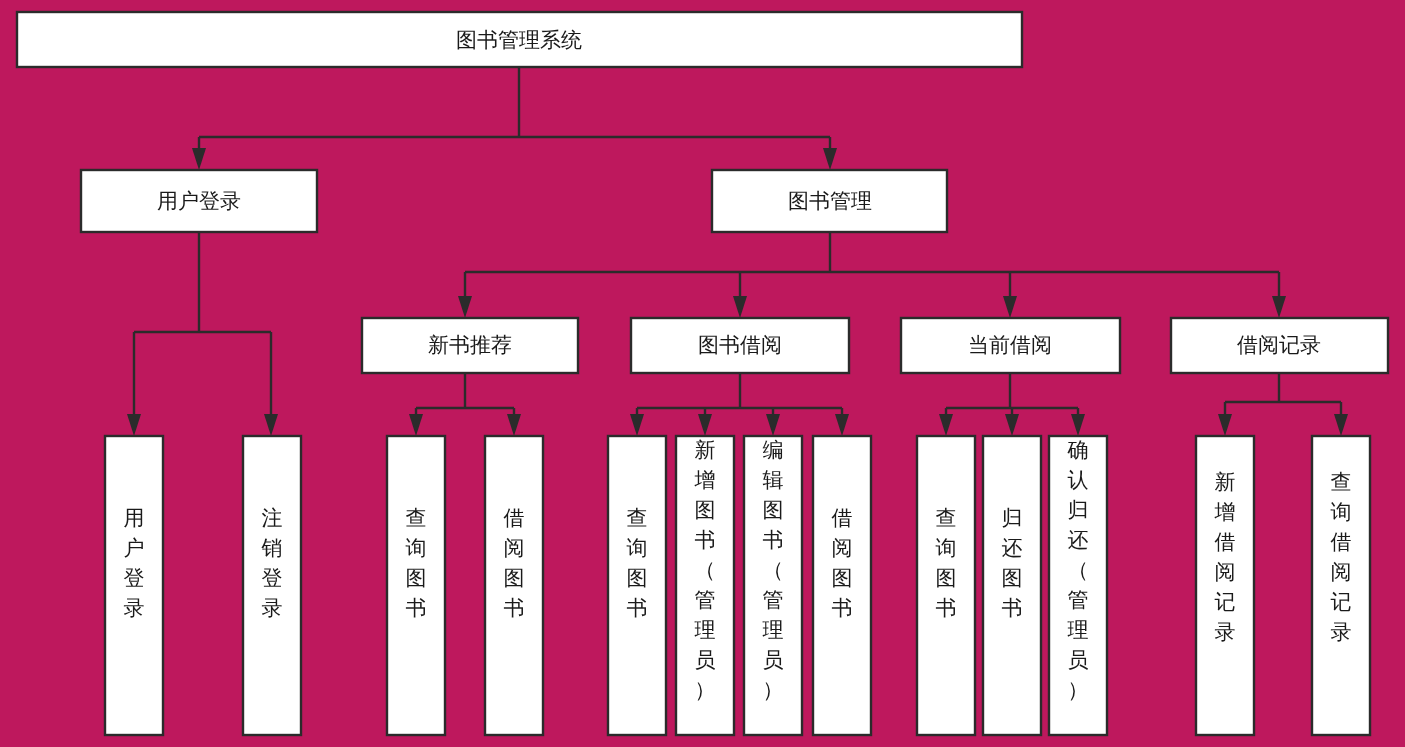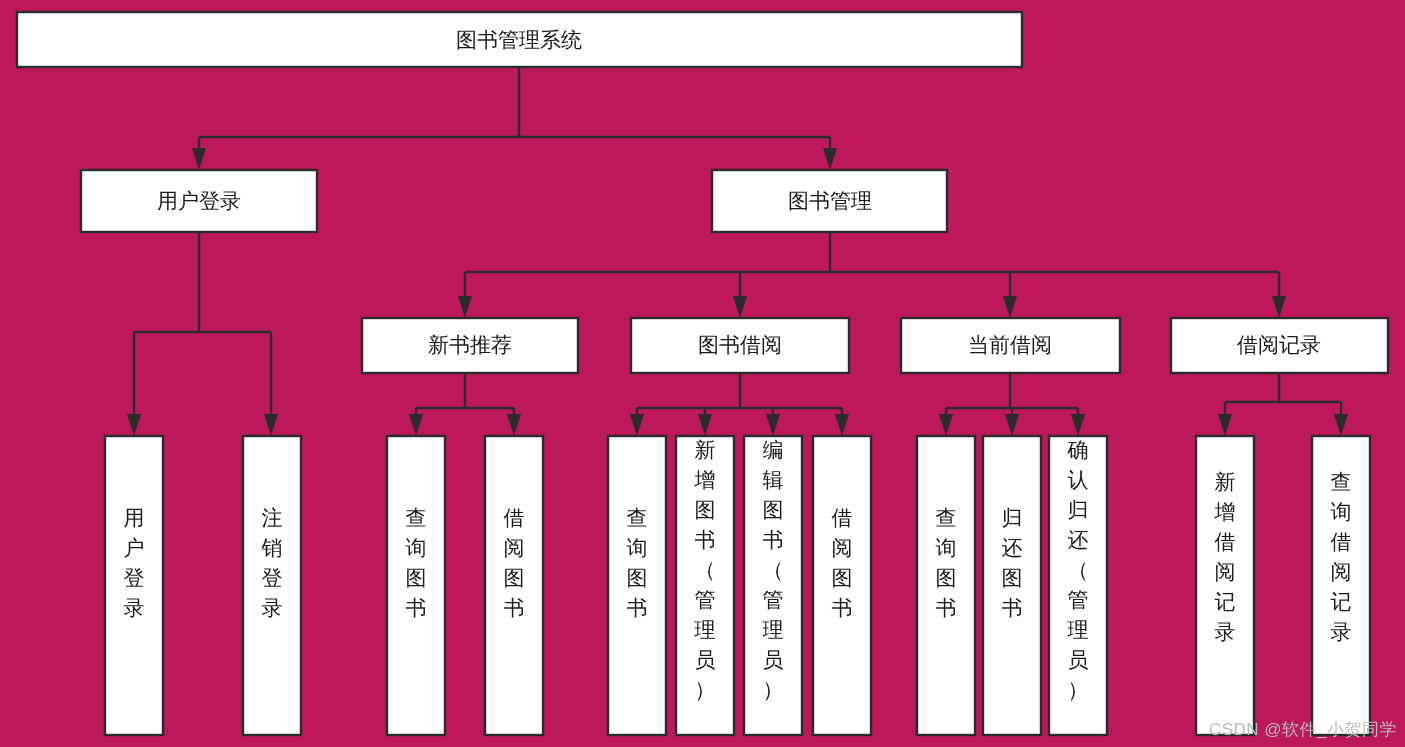--- a/index.html
+++ b/index.html
@@ -232,15 +232,14 @@
       <rect class="node-box" x="1196" y="436" width="58" height="299"></rect>
       <text class="node-label-vertical" x="1225" y="489"><tspan x="1225" dy="0">新</tspan><tspan x="1225" dy="30">增</tspan><tspan x="1225" dy="30">借</tspan><tspan x="1225" dy="30">阅</tspan><tspan x="1225" dy="30">记</tspan><tspan x="1225" dy="30">录</tspan></text>
     </g>
     <g>
       <rect class="node-box" x="1312" y="436" width="58" height="299"></rect>
       <text class="node-label-vertical" x="1341" y="489"><tspan x="1341" dy="0">查</tspan><tspan x="1341" dy="30">询</tspan><tspan x="1341" dy="30">借</tspan><tspan x="1341" dy="30">阅</tspan><tspan x="1341" dy="30">记</tspan><tspan x="1341" dy="30">录</tspan></text>
     </g>
 
   </svg>
 
-  <div class="watermark-text">CSDN @软件_小贺同学</div>
 
 </div>
 
 </body></html>

